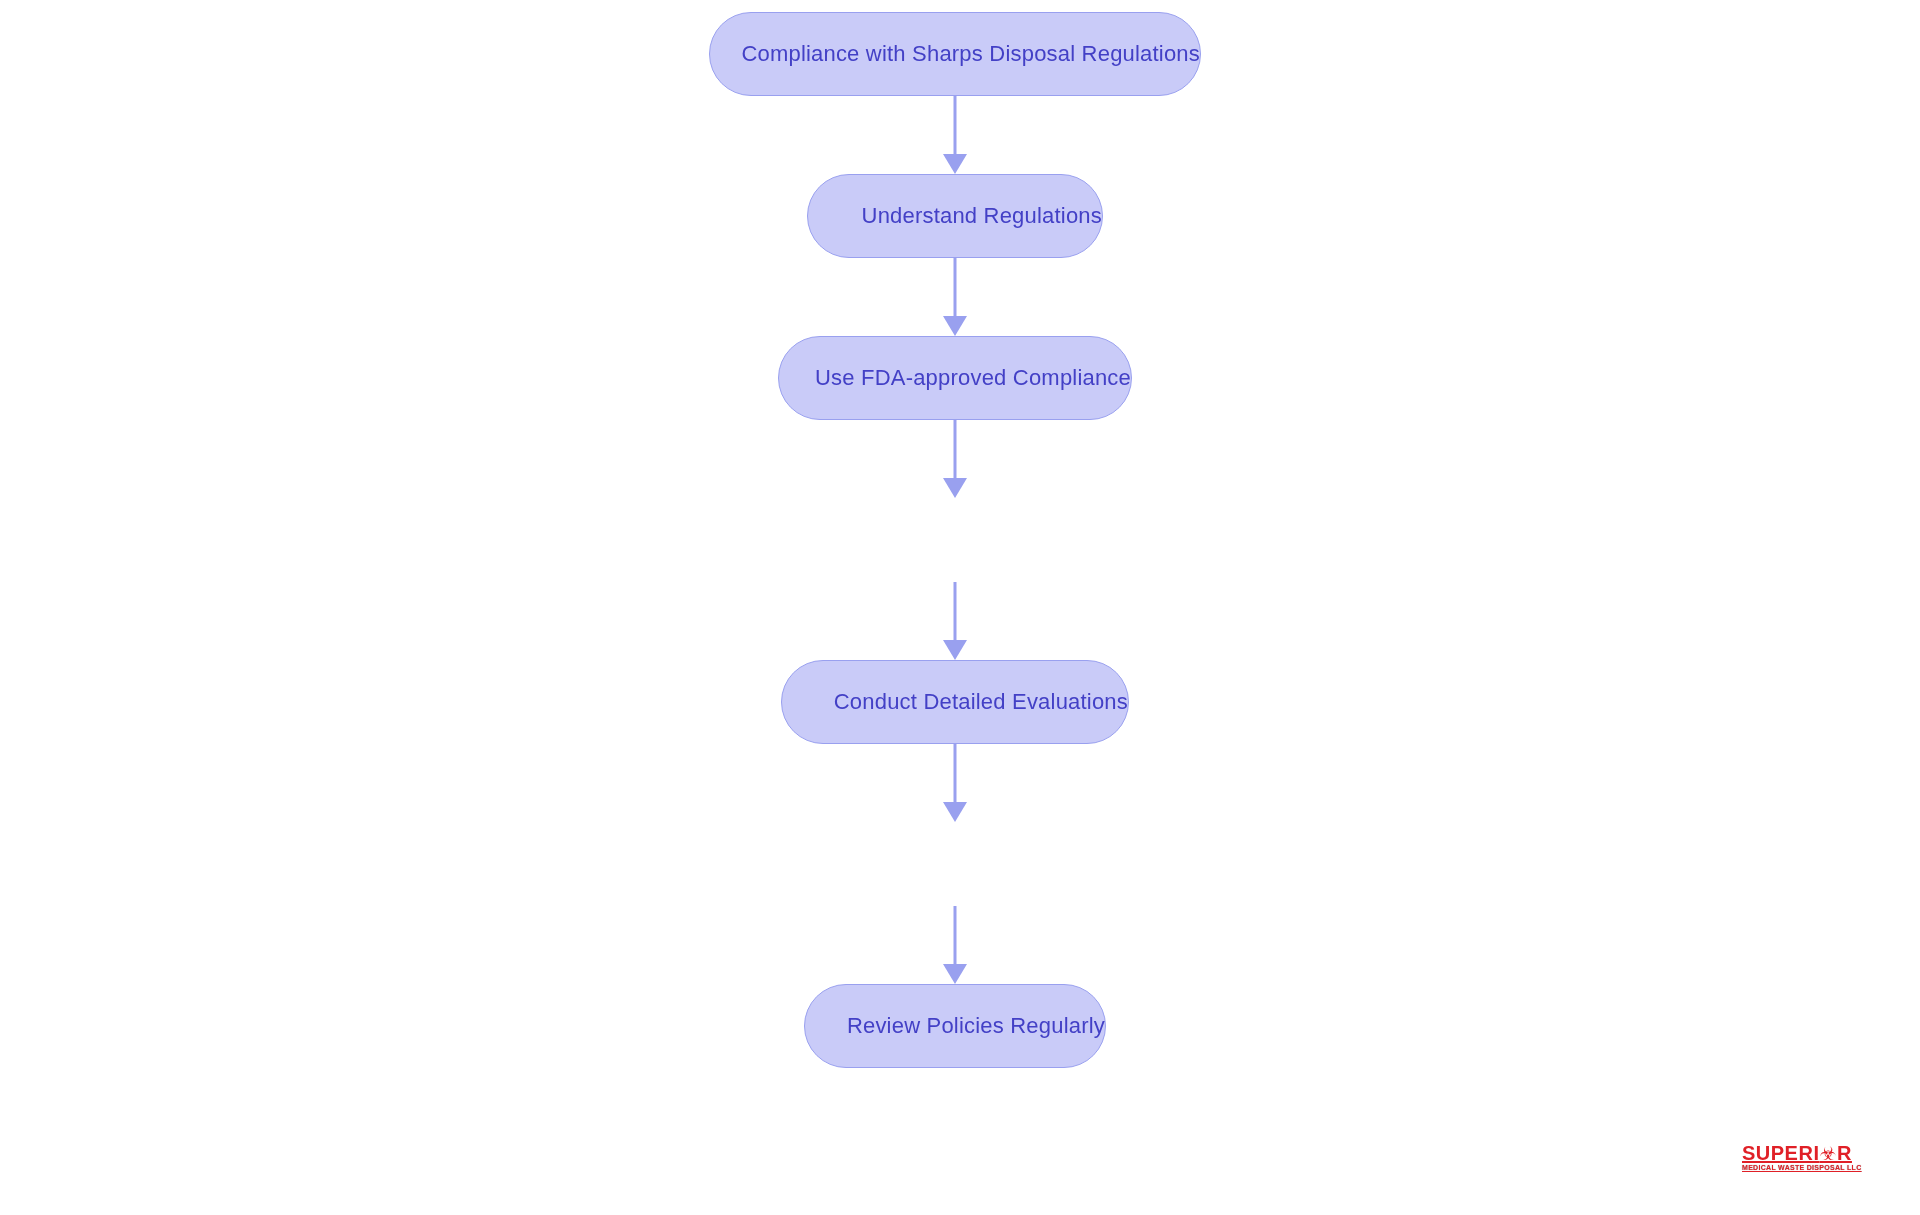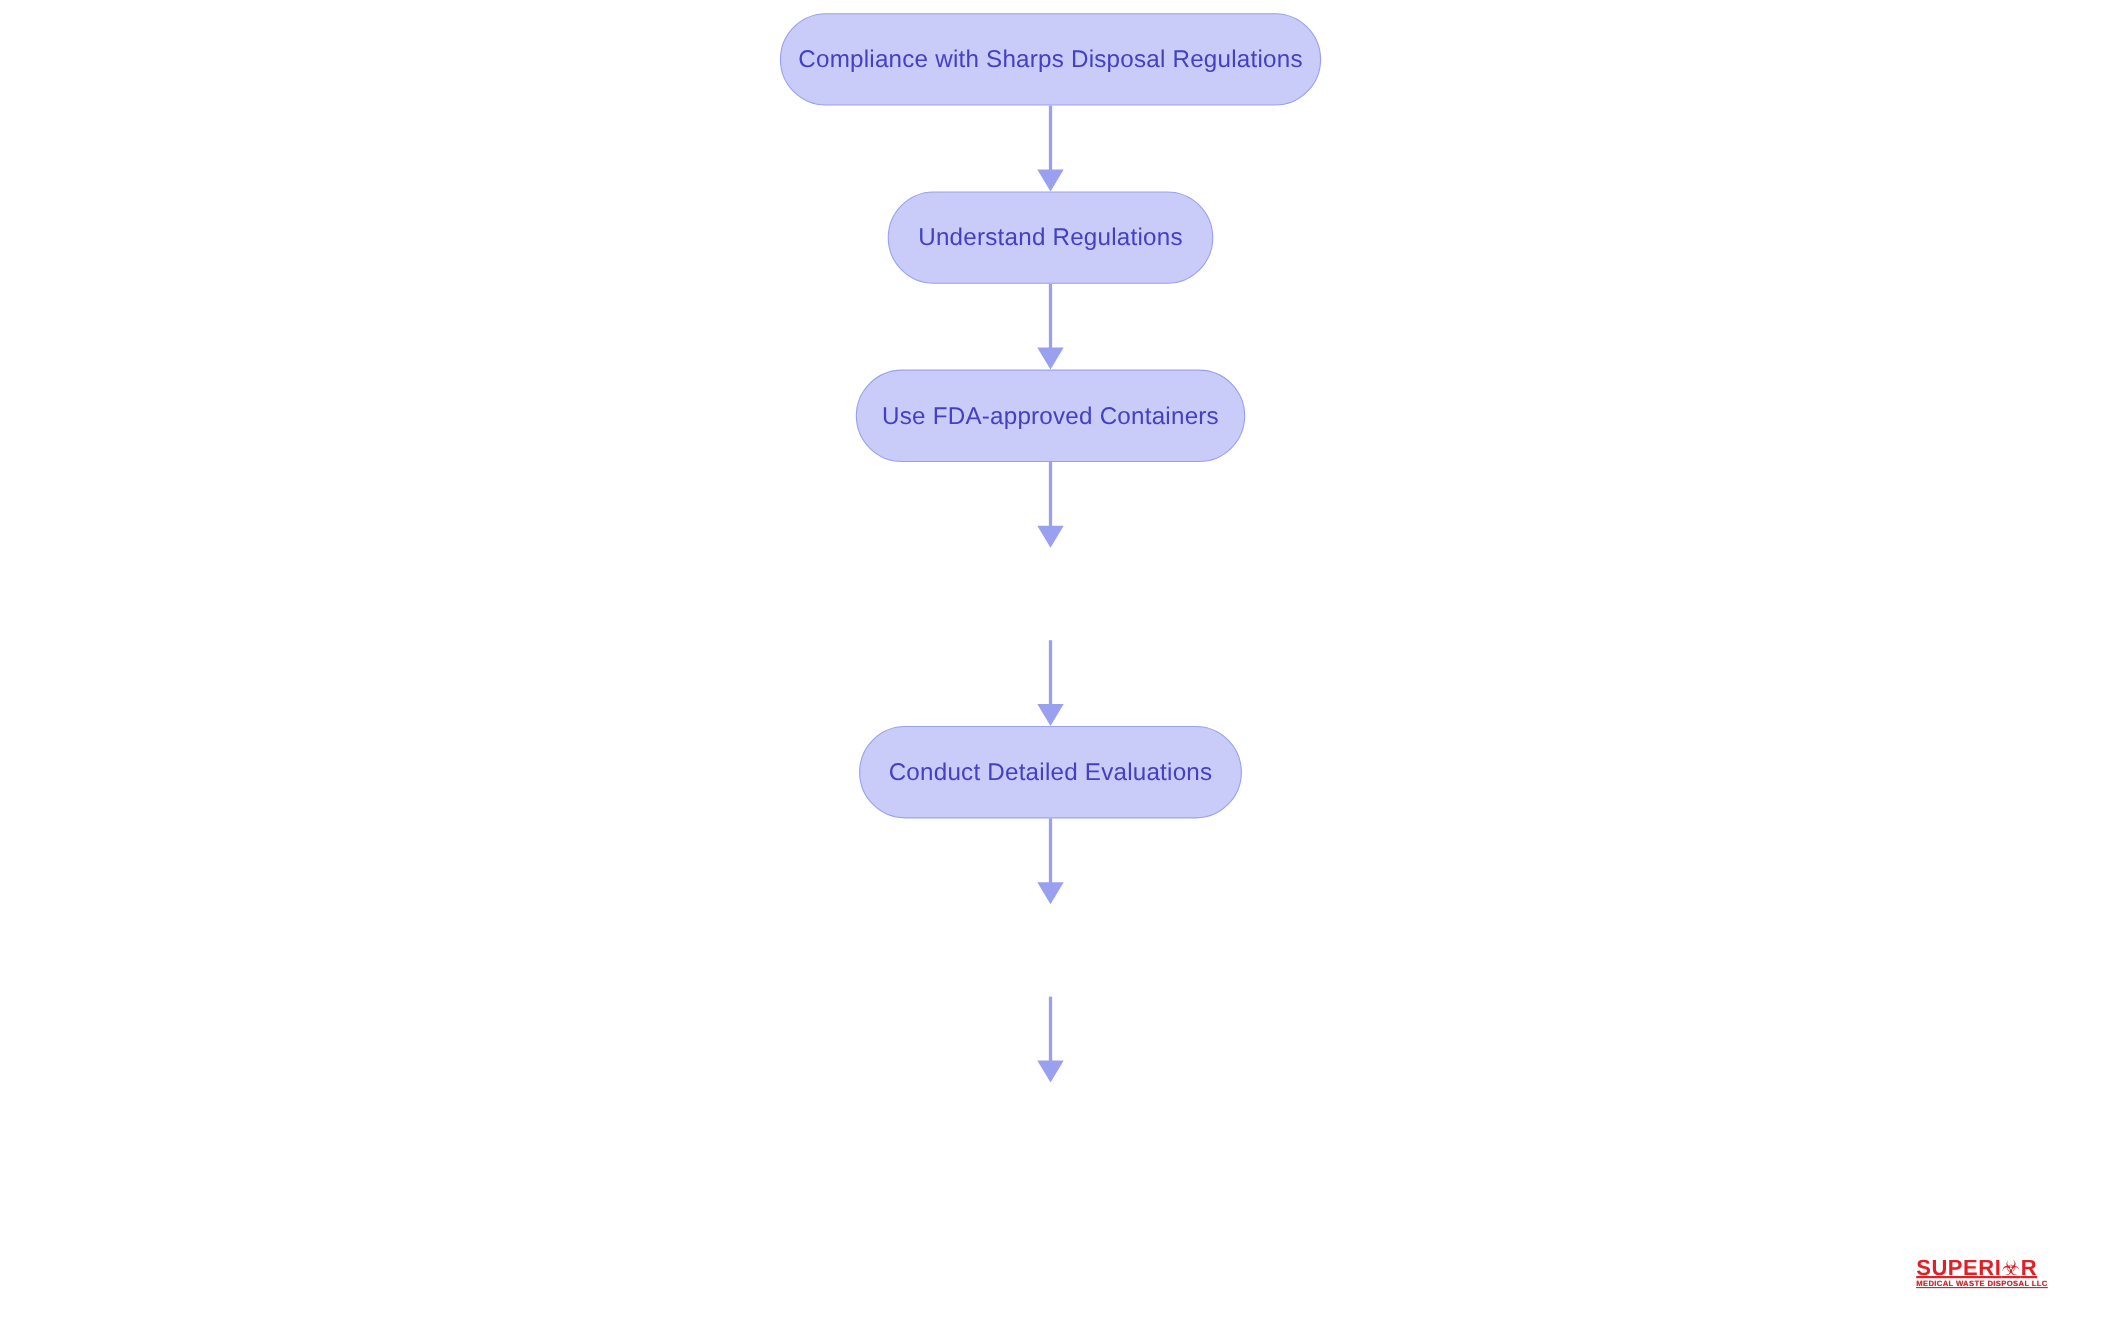--- a/index.html
+++ b/index.html
@@ -20,21 +20,21 @@
     position: absolute;
     left: 955px;
     transform: translateX(-50%);
     height: 84px;
     border-radius: 42px;
     background: var(--node-fill, #c9cbf8);
     border: 1.5px solid var(--node-border, #99a0ef);
     box-sizing: border-box;
     display: flex;
     align-items: center;
-    justify-content: center;
+    justify-content: flex-end;
     white-space: nowrap;
     color: var(--node-text, #4340c6);
     font-size: 22px;
     letter-spacing: 0.2px;
   }
   .n0 { top: 12px;  width: 492px; }
   .n1 { top: 174px; width: 296px; }
   .n2 { top: 336px; width: 354px; }
   .n3 { top: 498px; width: 316px; }
   .n4 { top: 660px; width: 348px; }
@@ -123,21 +123,21 @@
   <div class="node n1">
     <span>Understand Regulations</span>
   </div>
 
   <div class="arrow a1">
     <div class="shaft"></div>
     <div class="head"></div>
   </div>
 
   <div class="node n2">
-    <span>Use FDA-approved Containers</span>
+    <span>Use FDA-approved Compliance</span>
   </div>
 
   <div class="arrow a2">
     <div class="shaft"></div>
     <div class="head"></div>
   </div>
 
 
   <div class="arrow a3">
     <div class="shaft"></div>
@@ -152,19 +152,22 @@
     <div class="shaft"></div>
     <div class="head"></div>
   </div>
 
 
   <div class="arrow a5">
     <div class="shaft"></div>
     <div class="head"></div>
   </div>
 
+  <div class="node n6">
+    <span>Review Policies Regularly</span>
+  </div>
 
   <div class="logo">
     <div class="logo-word"><span>SUPERI</span><span class="bio">☣</span><span>R</span></div>
     <div class="logo-tagline">MEDICAL WASTE DISPOSAL LLC</div>
   </div>
 
 </div>
 
 </body></html>

